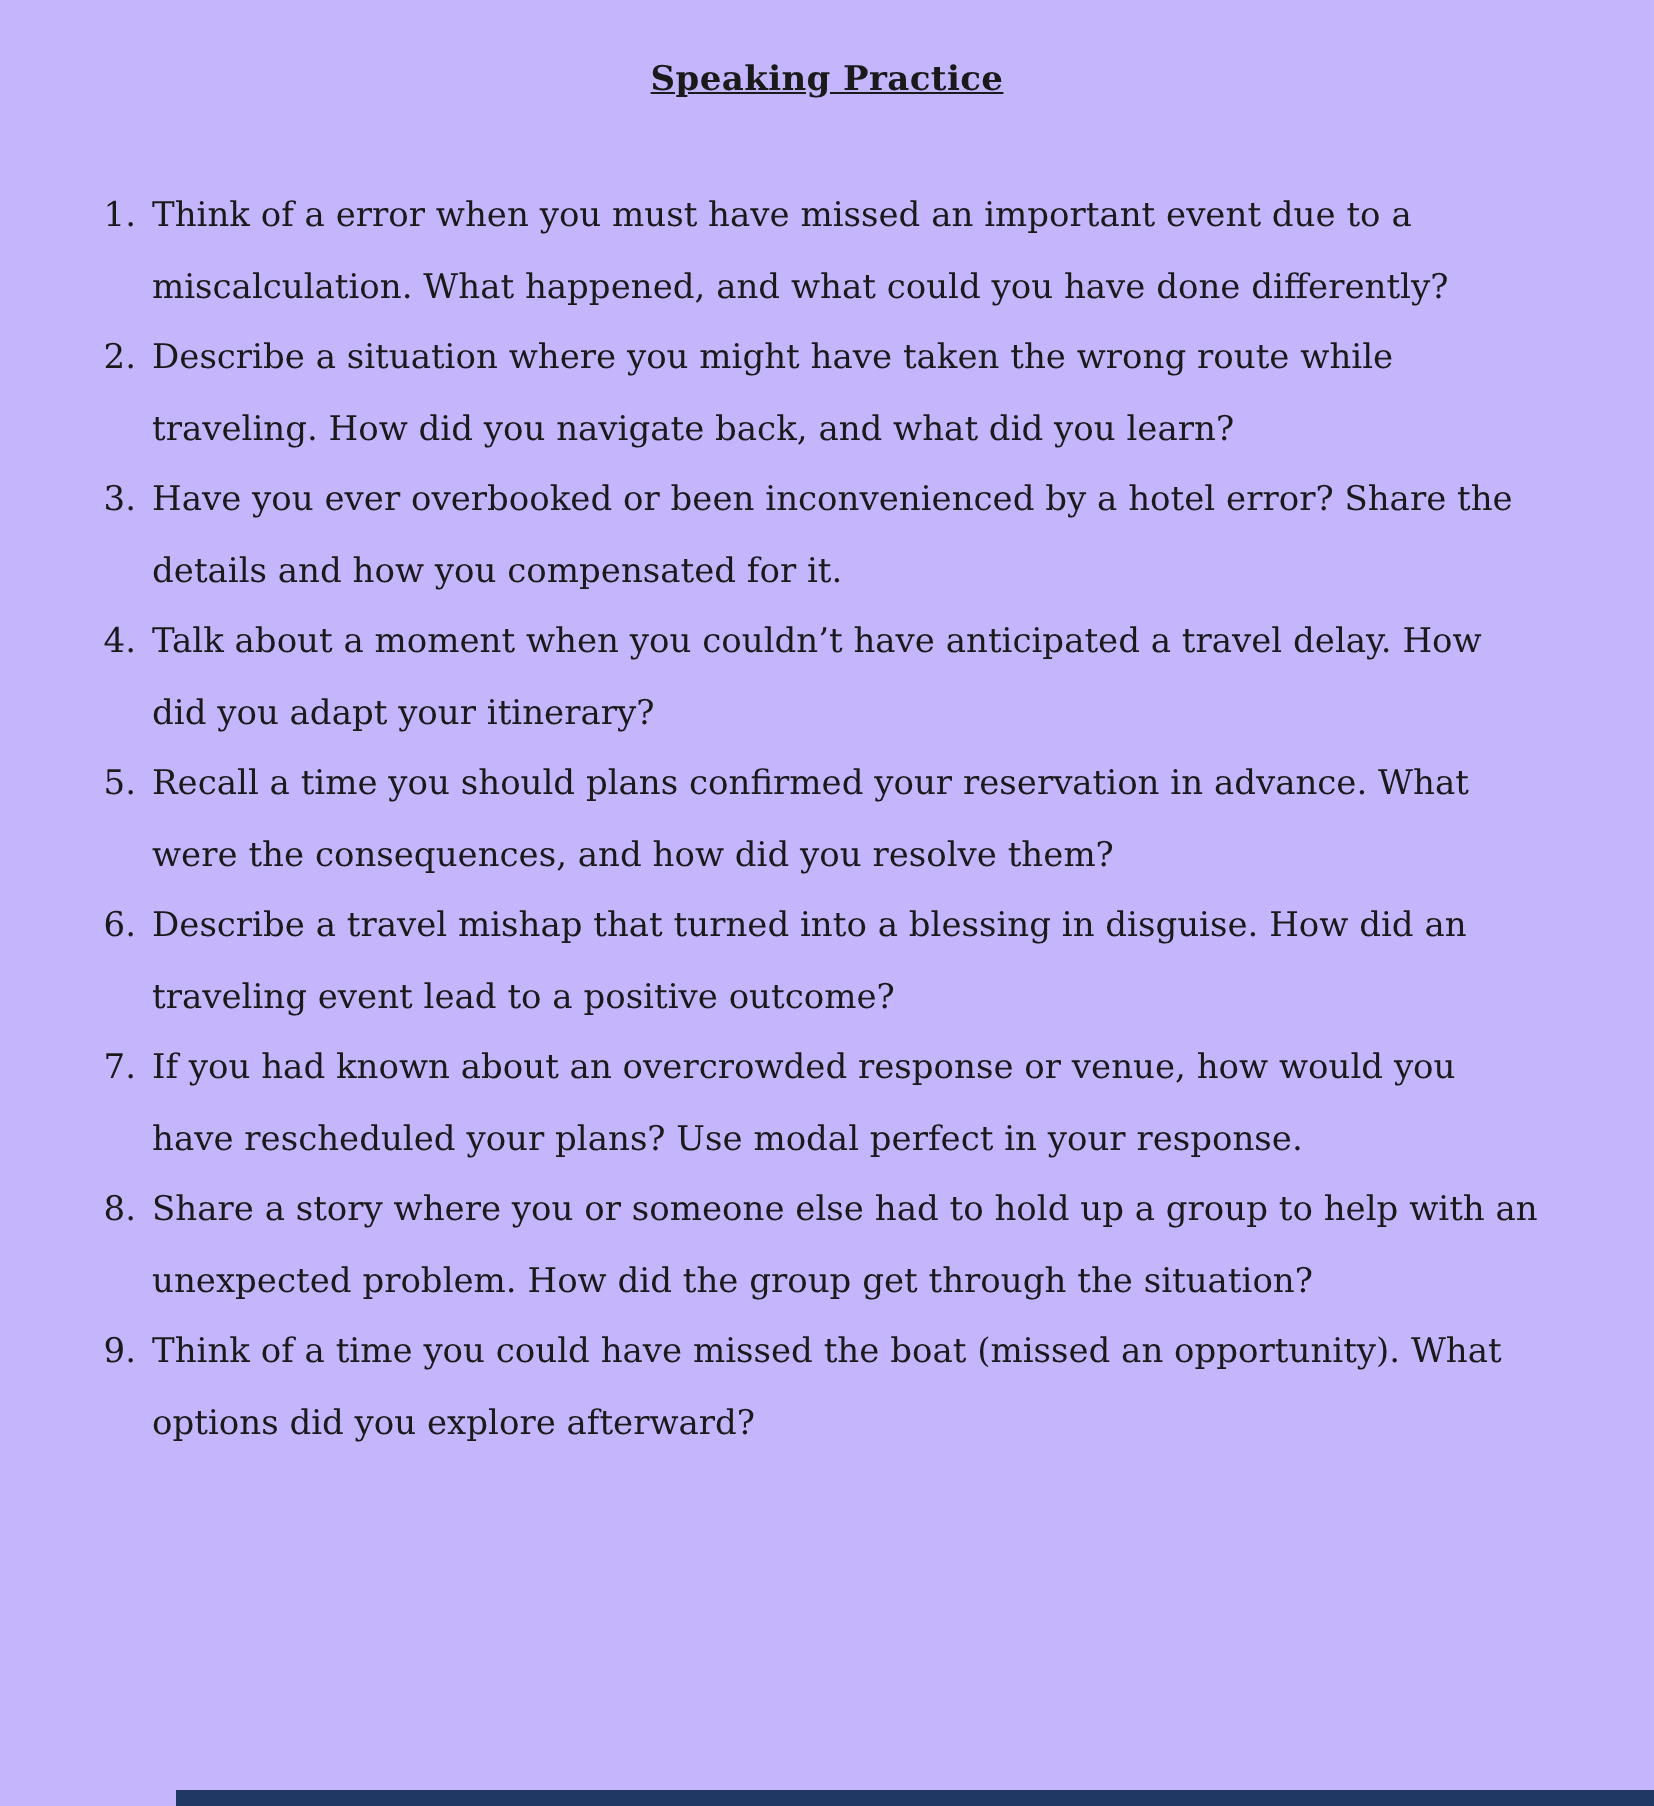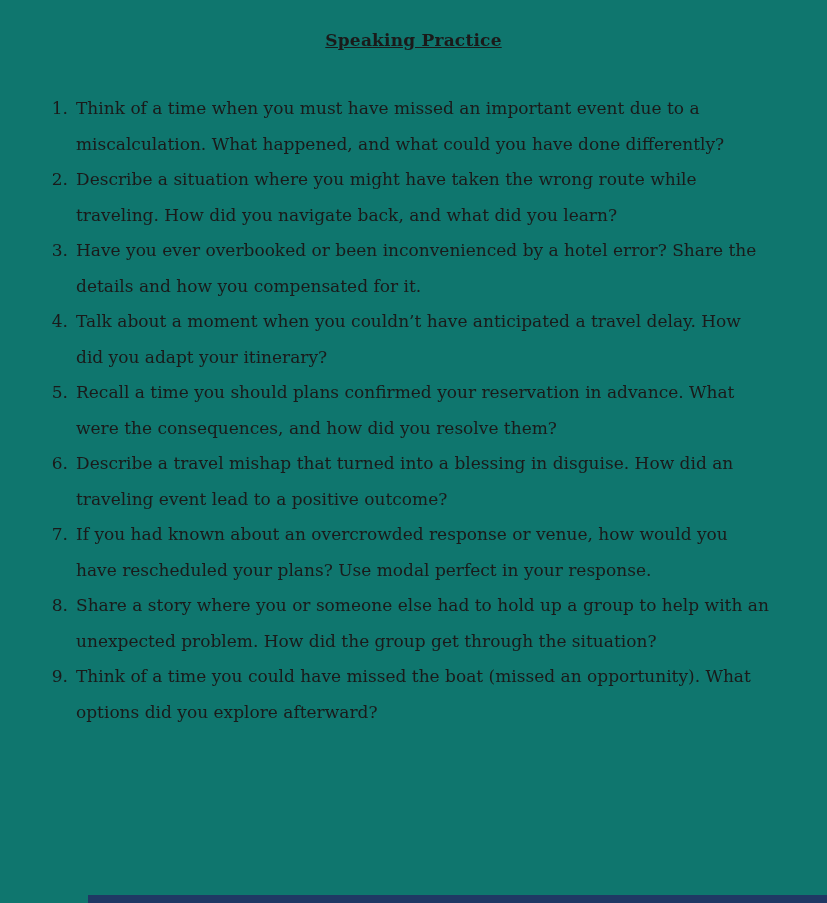--- a/index.html
+++ b/index.html
@@ -4,21 +4,21 @@
 <style>
   html, body {
     margin: 0;
     padding: 0;
     background: #ffffff;
   }
   .page {
     position: relative;
     width: 827px;
     height: 903px;
-    background: #0f766e;
+    background: #c4b5fd;
     overflow: hidden;
     font-family: "DejaVu Serif", "Liberation Serif", serif;
     color: #1a1a1a;
   }
   .title {
     margin: 0;
     padding-top: 30px;
     text-align: center;
     font-size: 17px;
     font-weight: bold;
@@ -56,21 +56,21 @@
   }
 </style>
 </head>
 <body>
 
 <div class="page">
   <h1 class="title">Speaking Practice</h1>
   <div class="question-list">
       <div class="question">
         <span class="num">1.</span>
-        <span class="content"><span>Think of a time when you </span><b>must have missed</b><span> an important event due to a miscalculation. What happened, and what could you </span><b>have done differently</b><span>?</span></span>
+        <span class="content"><span>Think of a error when you </span><b>must have missed</b><span> an important event due to a miscalculation. What happened, and what could you </span><b>have done differently</b><span>?</span></span>
       </div>
       <div class="question">
         <span class="num">2.</span>
         <span class="content"><span>Describe a situation where you </span><b>might have taken</b><span> the wrong route while traveling. How did you </span><b>navigate</b><span> back, and what did you learn?</span></span>
       </div>
       <div class="question">
         <span class="num">3.</span>
         <span class="content"><span>Have you ever </span><b>overbooked</b><span> or been </span><b>inconvenienced</b><span> by a hotel error? Share the details and how you </span><b>compensated</b><span> for it.</span></span>
       </div>
       <div class="question">

